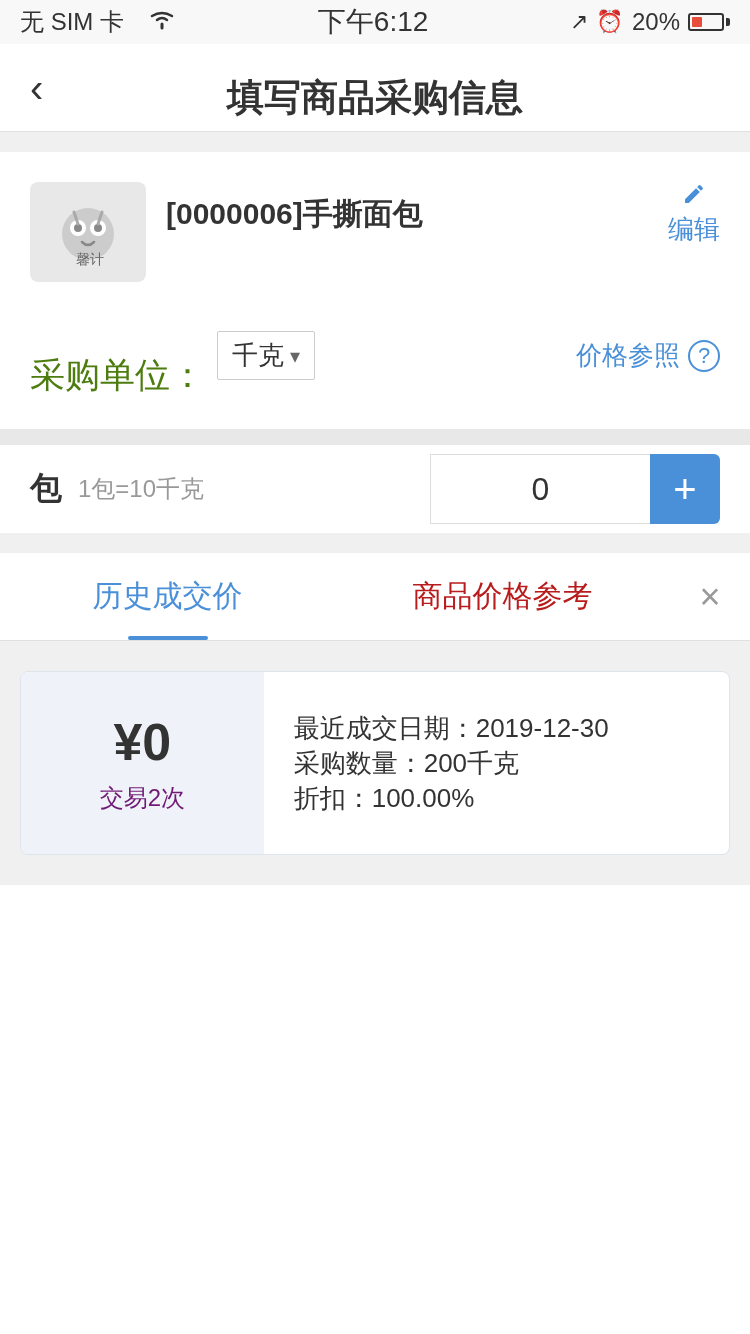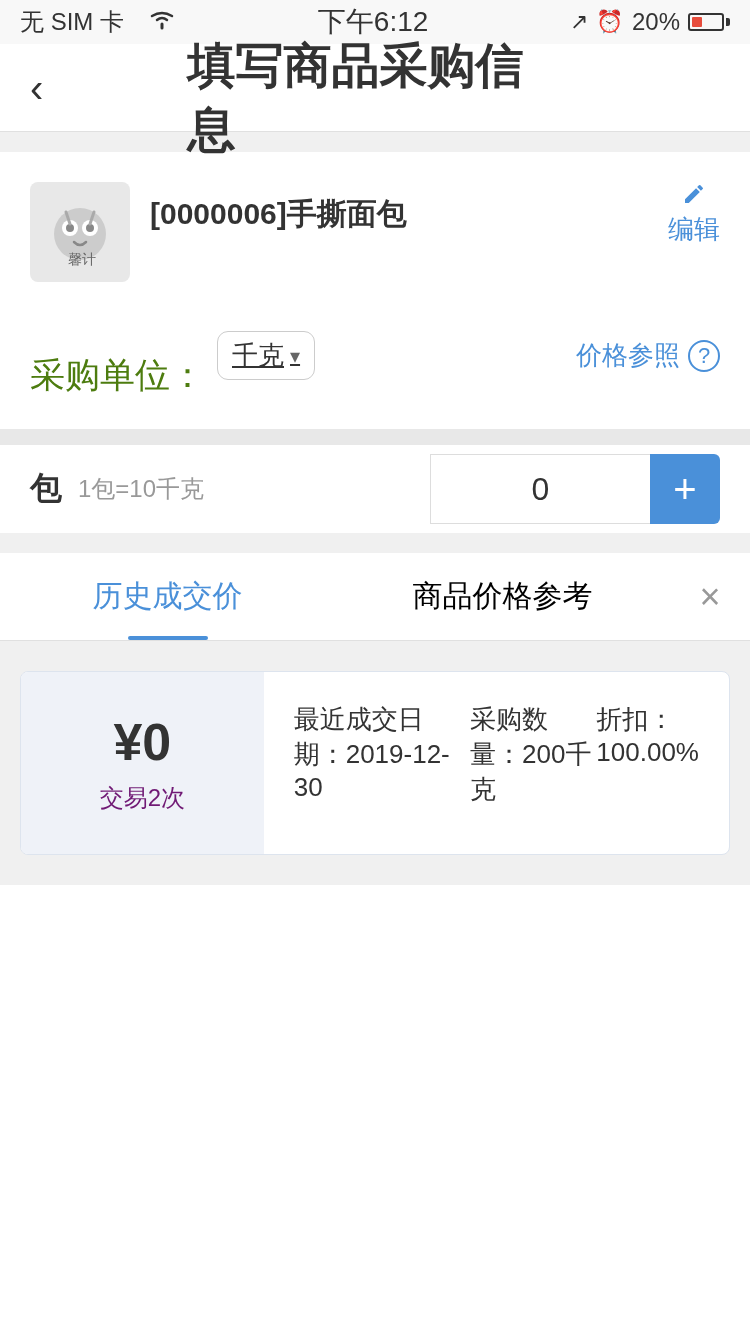--- a/index.html
+++ b/index.html
@@ -83,39 +83,39 @@
     .header-back {
       font-size: 40px;
       color: #333;
       cursor: pointer;
       line-height: 1;
     }
     .header-title {
       position: absolute;
       left: 50%;
       transform: translateX(-50%);
-      font-size: 48px;
+      font-size: 37px;
       font-weight: 600;
       color: #333;
       margin-top: 20px;
     }
 
     
     .product-card {
       background: #fff;
       margin-top: 20px;
       padding: 30px 30px 0 30px;
     }
     .product-row {
       display: flex;
       align-items: flex-start;
       gap: 20px;
     }
     .product-thumb {
-      width: 100px;
+      width: 116px;
       height: 100px;
       background: #e8e8e8;
       border-radius: 8px;
       display: flex;
       align-items: center;
       justify-content: center;
       flex-shrink: 0;
       overflow: hidden;
     }
     .product-info {
@@ -155,27 +155,26 @@
     .purchase-unit-label {
       font-size: 35px;
       color: #4d7c0f;
       margin-top: 40px;
     }
     .unit-select {
       display: flex;
       align-items: center;
       gap: 6px;
       border: 1px solid #ccc;
-      border-radius: 11px;
+      border-radius: 2px;
       padding: 6px 14px;
       font-size: 26px;
       color: #333;
       cursor: pointer;
       background: #fff;
-      text-decoration: underline;
     }
     .unit-select .chevron {
       font-size: 20px;
       color: #666;
     }
     .price-ref-btn {
       display: flex;
       align-items: center;
       gap: 8px;
       color: #4a90d9;
@@ -269,21 +268,21 @@
       display: flex;
       flex-direction: column;
       align-items: center;
       justify-content: center;
       height: 100%;
       cursor: pointer;
       position: relative;
     }
     .tab-label {
       font-size: 30px;
-      color: #000000;
+      color: #b91c1c;
     }
     .tab-label.active {
       color: #4a90d9;
       font-weight: 500;
     }
     .tab-underline {
       position: absolute;
       bottom: 0;
       left: 50%;
       transform: translateX(-50%);
@@ -327,21 +326,21 @@
     }
     .history-trades {
       font-size: 24px;
       color: #701a75;
       margin-top: 10px;
     }
     .history-card-right {
       flex: 2;
       padding: 30px 30px;
       display: flex;
-      flex-direction: row;
+      flex-direction: column;
       justify-content: center;
     }
     .history-detail-line {
       font-size: 26px;
       color: #333;
     }
 
     
     .bottom-content {
       background: #fff;

